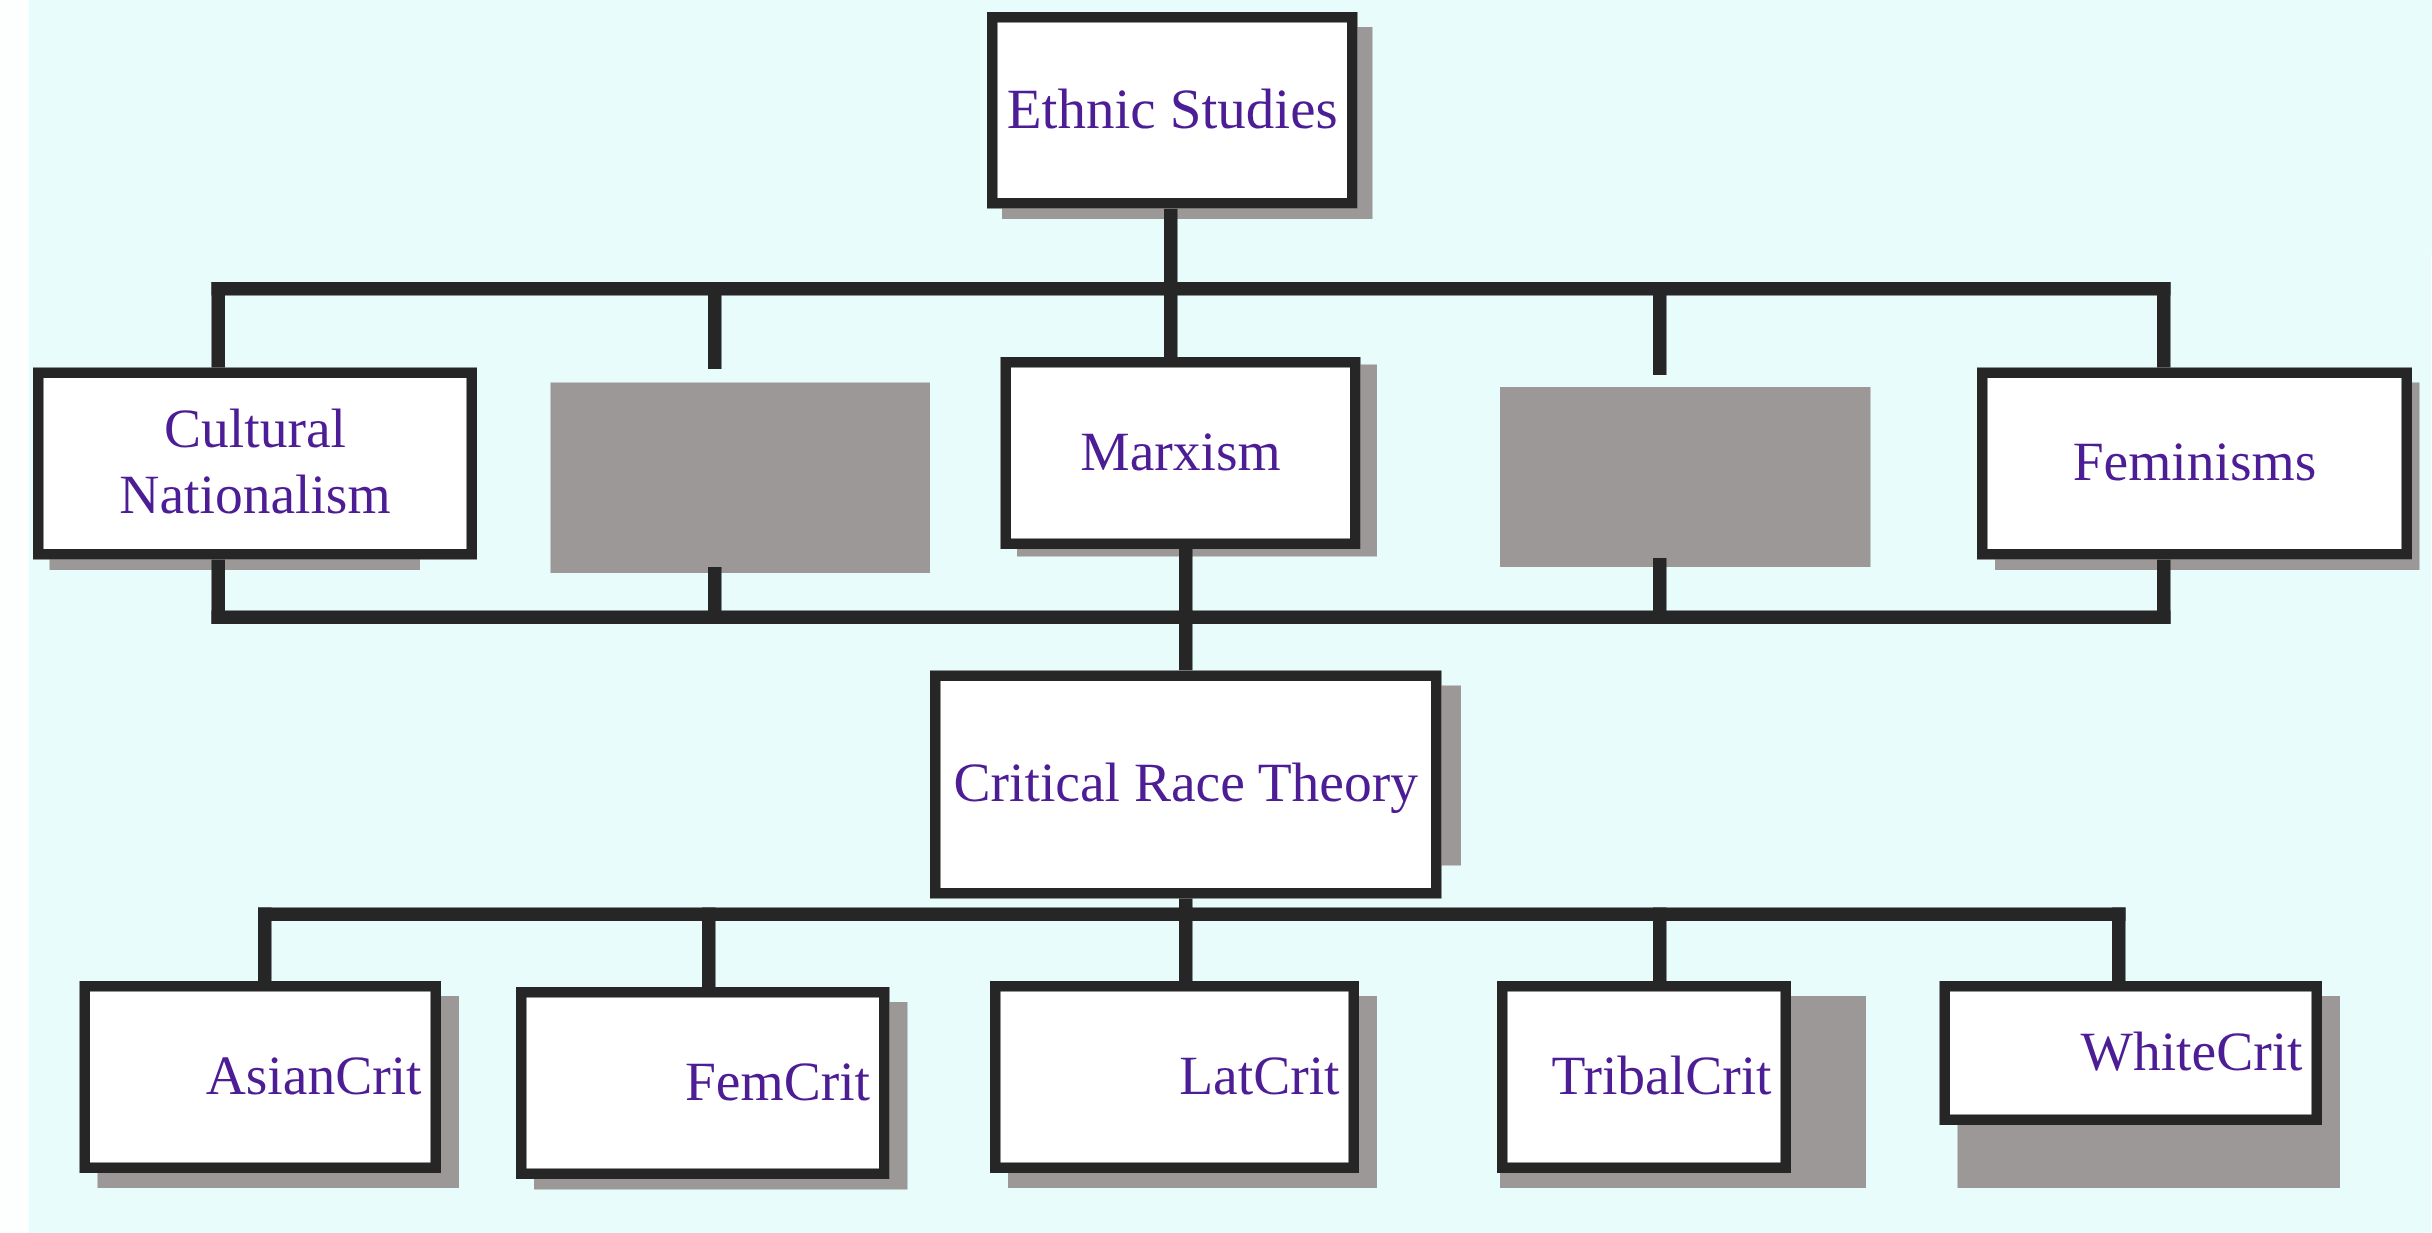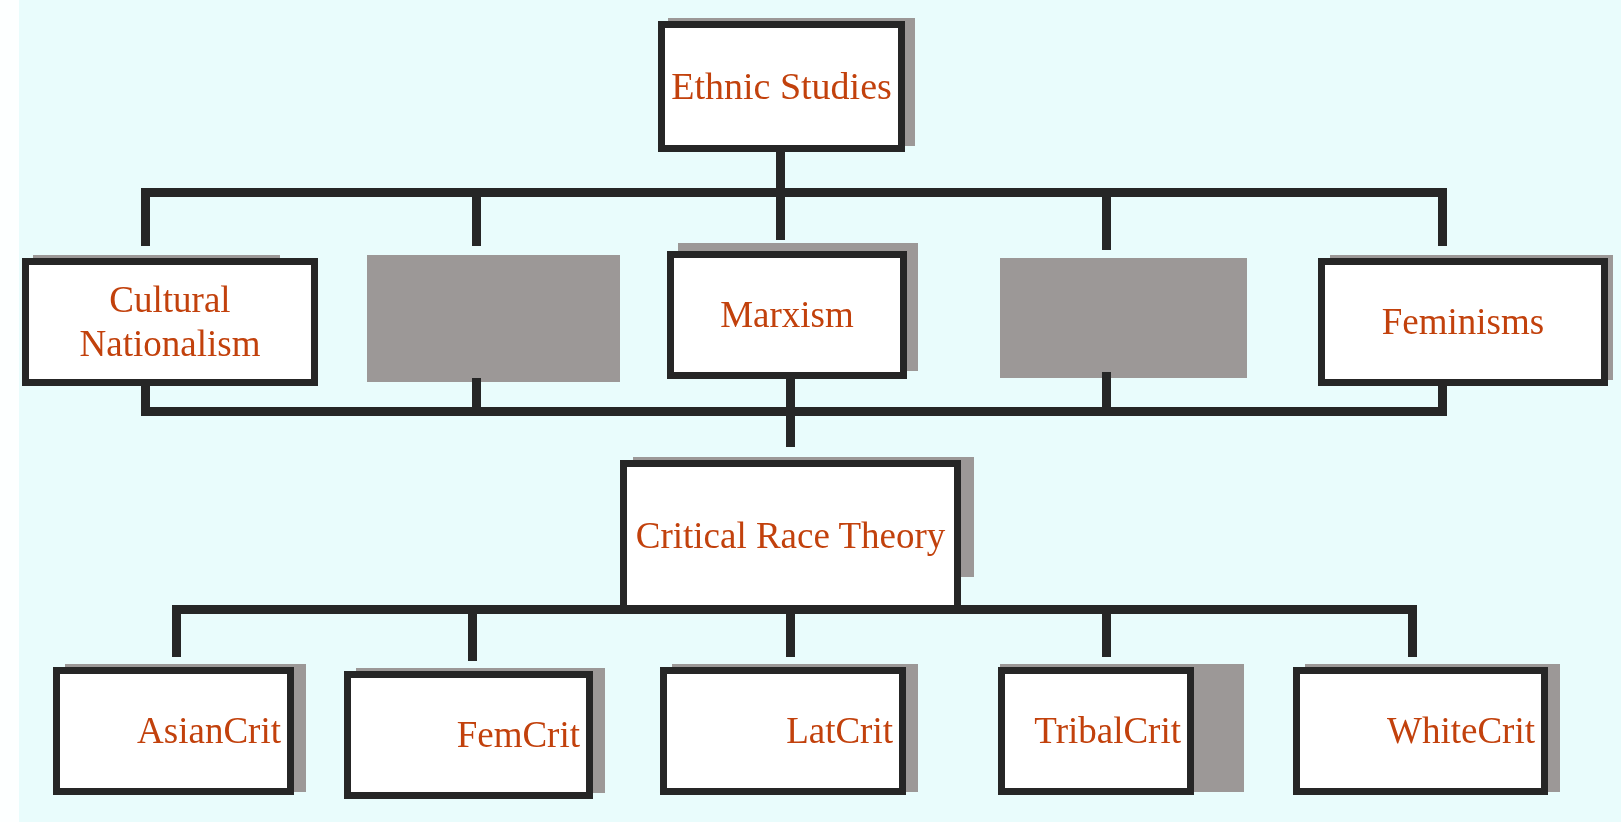--- a/index.html
+++ b/index.html
@@ -26,24 +26,23 @@
   }
   .node {
     position: absolute;
     box-sizing: border-box;
     background: #ffffff;
     border: 7px solid #262626;
     display: flex;
     align-items: center;
     justify-content: center;
     text-align: center;
-    color: #c2410c;
+    color: #4c1d95;
     line-height: 1.18;
     z-index: 3;
-    margin-top: 13px;
   }
   .node .label {
     display: block;
     white-space: pre-line;
     padding: 0 6px;
   }
   .shadow {
     position: absolute;
     background: #9c9897;
     z-index: 1;
@@ -137,17 +136,17 @@
   </div>
 
   <div class="node fs-leaf" style="left:660px; top:654px; width:246px; height:128px;">
     <span class="label">LatCrit</span>
   </div>
 
   <div class="node fs-leaf" style="left:998px; top:654px; width:196px; height:128px;">
     <span class="label">TribalCrit</span>
   </div>
 
-  <div class="node fs-leaf" style="left:1293px; top:654px; width:255px; height:128px;">
+  <div class="node fs-leaf" style="left:1293px; top:654px; width:255px; height:96px;">
     <span class="label">WhiteCrit</span>
   </div>
 
 </div>
 
 </body></html>

